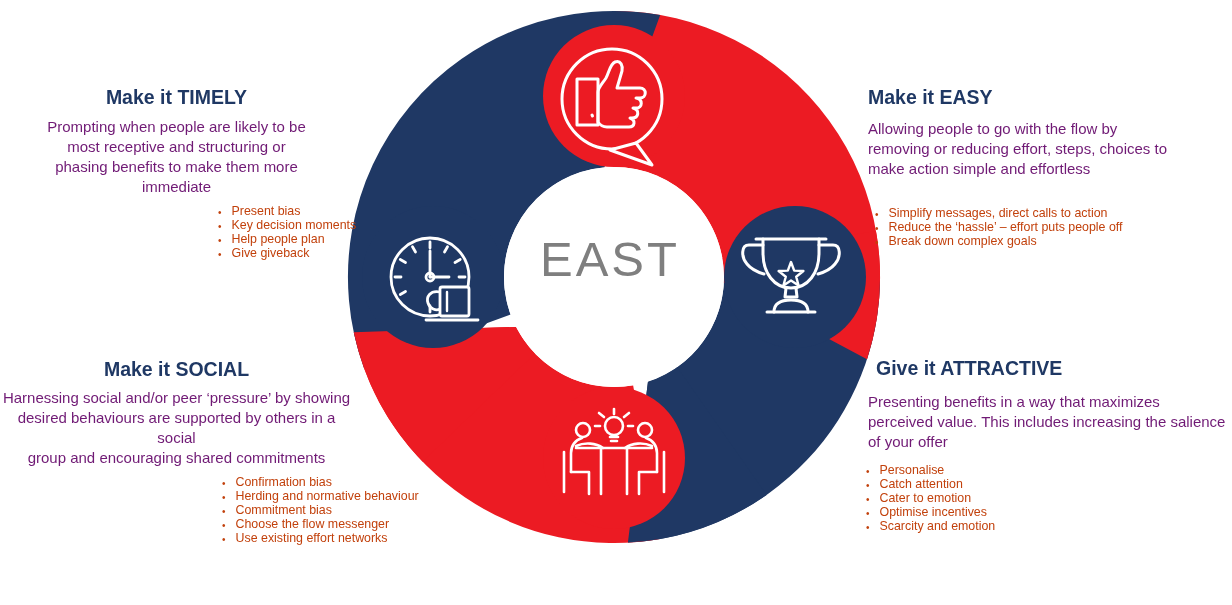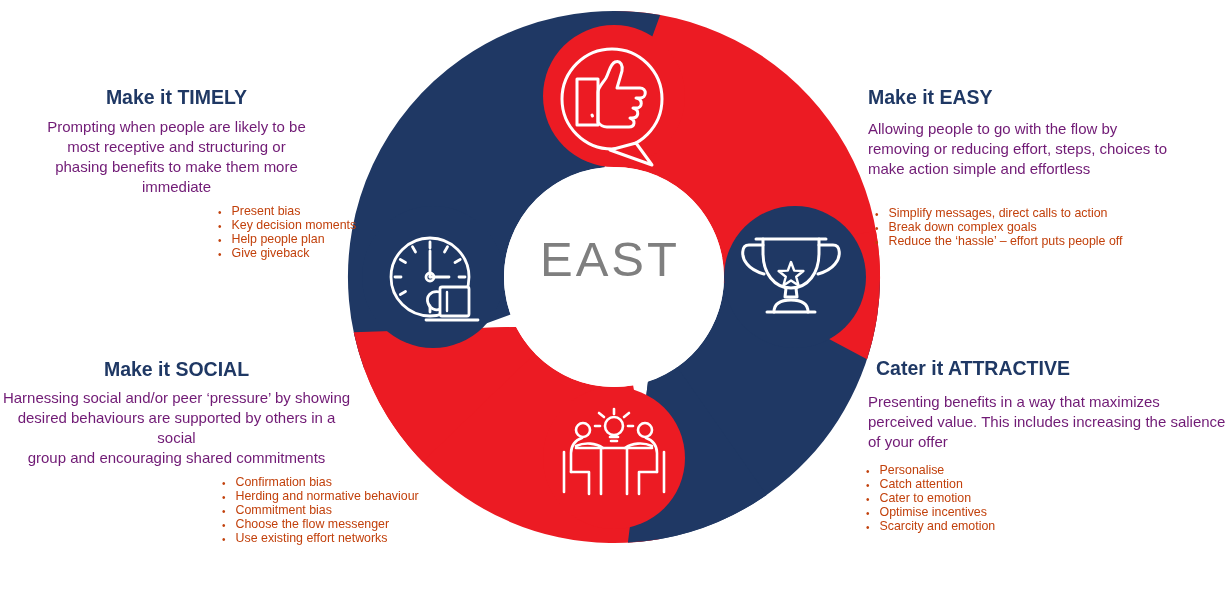--- a/index.html
+++ b/index.html
@@ -132,37 +132,37 @@
     <li>Help people plan</li>
     <li>Give giveback</li>
   </ul>
 
 <div class="heading" style="left:868px;top:86px;">Make it EASY</div>
 <div class="body-text" style="left:868px;top:119px;">Allowing people to go with the flow by
 removing or reducing effort, steps, choices to
 make action simple and effortless</div>
 <ul class="bullets" style="left:875px;top:207px;">
     <li>Simplify messages, direct calls to action</li>
+    <li>Reduce the ‘hassle’ – effort puts people off</li>
     <li>Break down complex goals</li>
-    <li>Reduce the ‘hassle’ – effort puts people off</li>
   </ul>
 
 <div class="heading alignr" style="top:358px;">Make it SOCIAL</div>
 <div class="body-text alignr" style="top:388px;">Harnessing social and/or peer ‘pressure’ by showing
 desired behaviours are supported by others in a social
 group and encouraging shared commitments</div>
 <ul class="bullets" style="left:222px;top:476px;">
     <li>Confirmation bias</li>
     <li>Herding and normative behaviour</li>
     <li>Commitment bias</li>
     <li>Choose the flow messenger</li>
     <li>Use existing effort networks</li>
   </ul>
 
-<div class="heading" style="left:876px;top:357px;">Cater it ATTRACTIVE</div>
+<div class="heading" style="left:876px;top:357px;">Give it ATTRACTIVE</div>
 <div class="body-text" style="left:868px;top:392px;">Presenting benefits in a way that maximizes
 perceived value. This includes increasing the salience
 of your offer</div>
 <ul class="bullets" style="left:866px;top:464px;">
     <li>Personalise</li>
     <li>Catch attention</li>
     <li>Cater to emotion</li>
     <li>Optimise incentives</li>
     <li>Scarcity and emotion</li>
   </ul>

